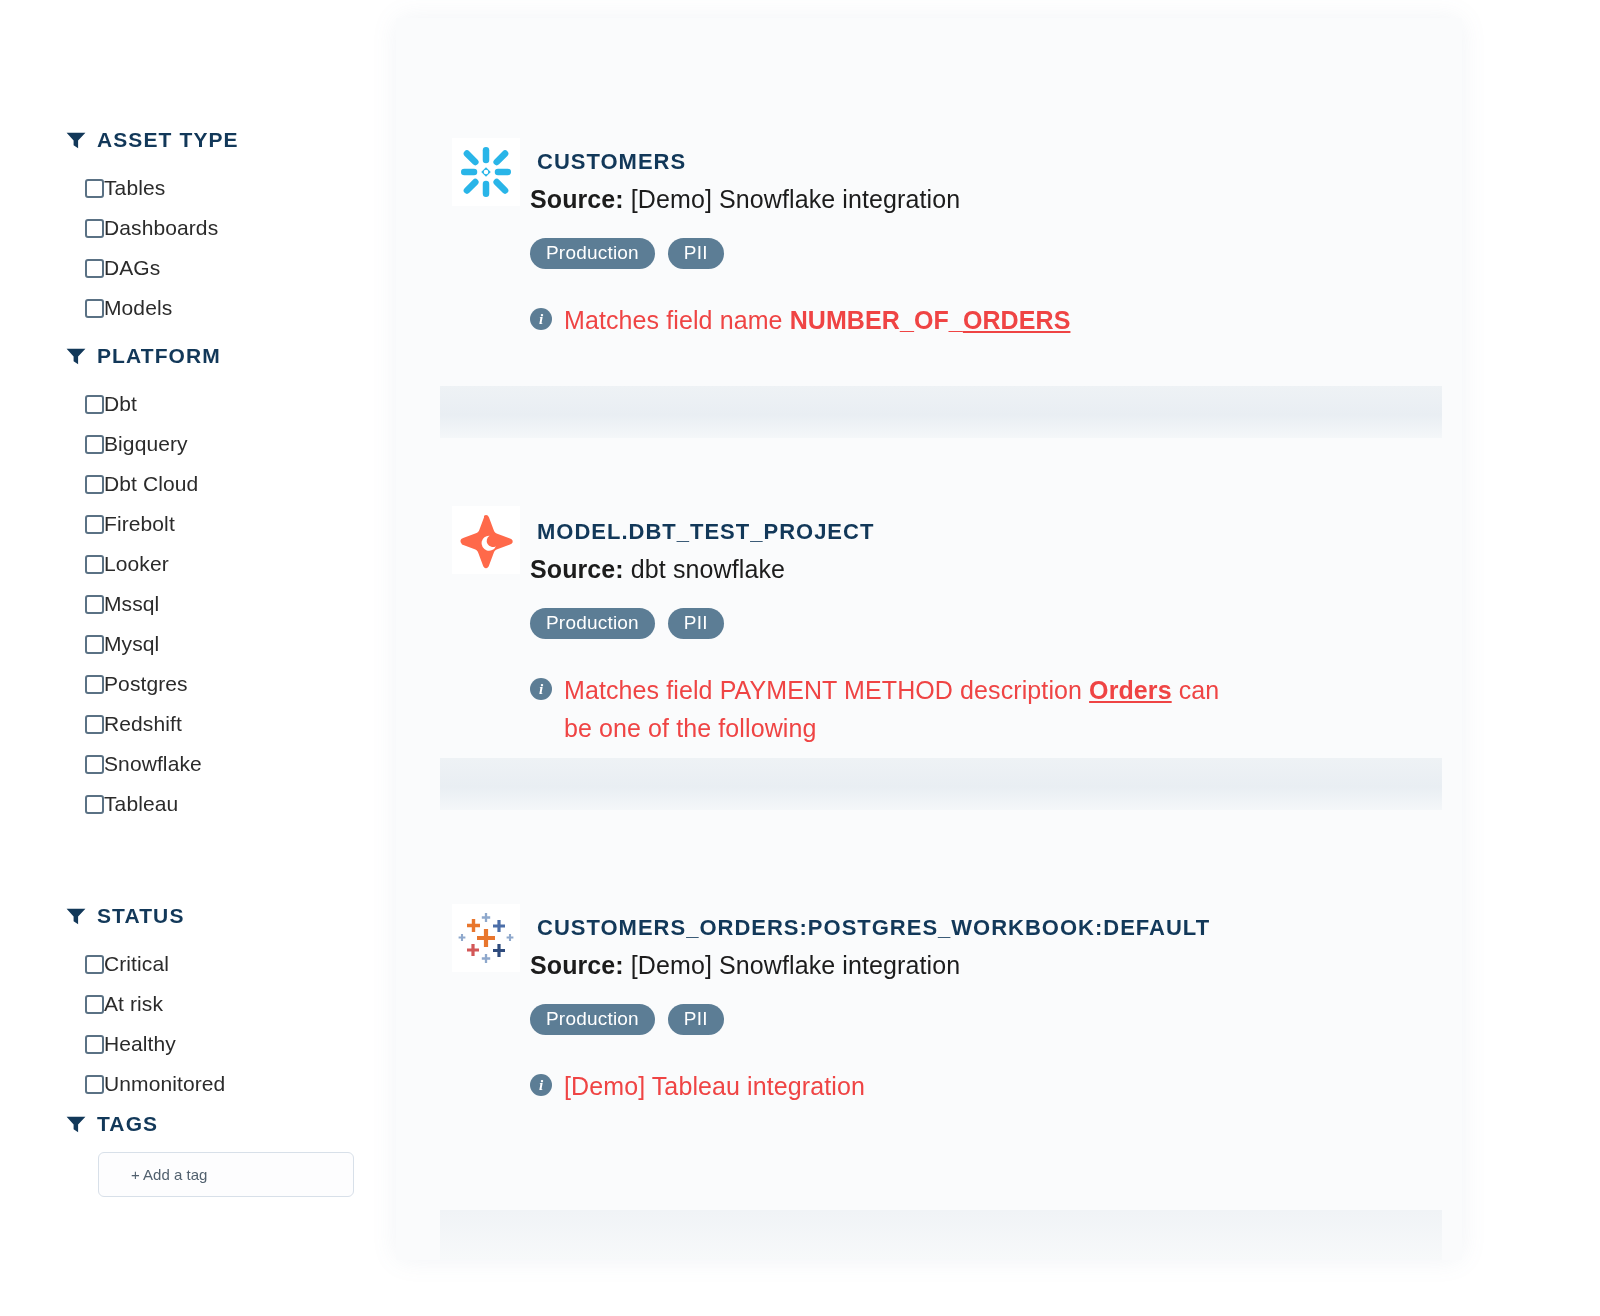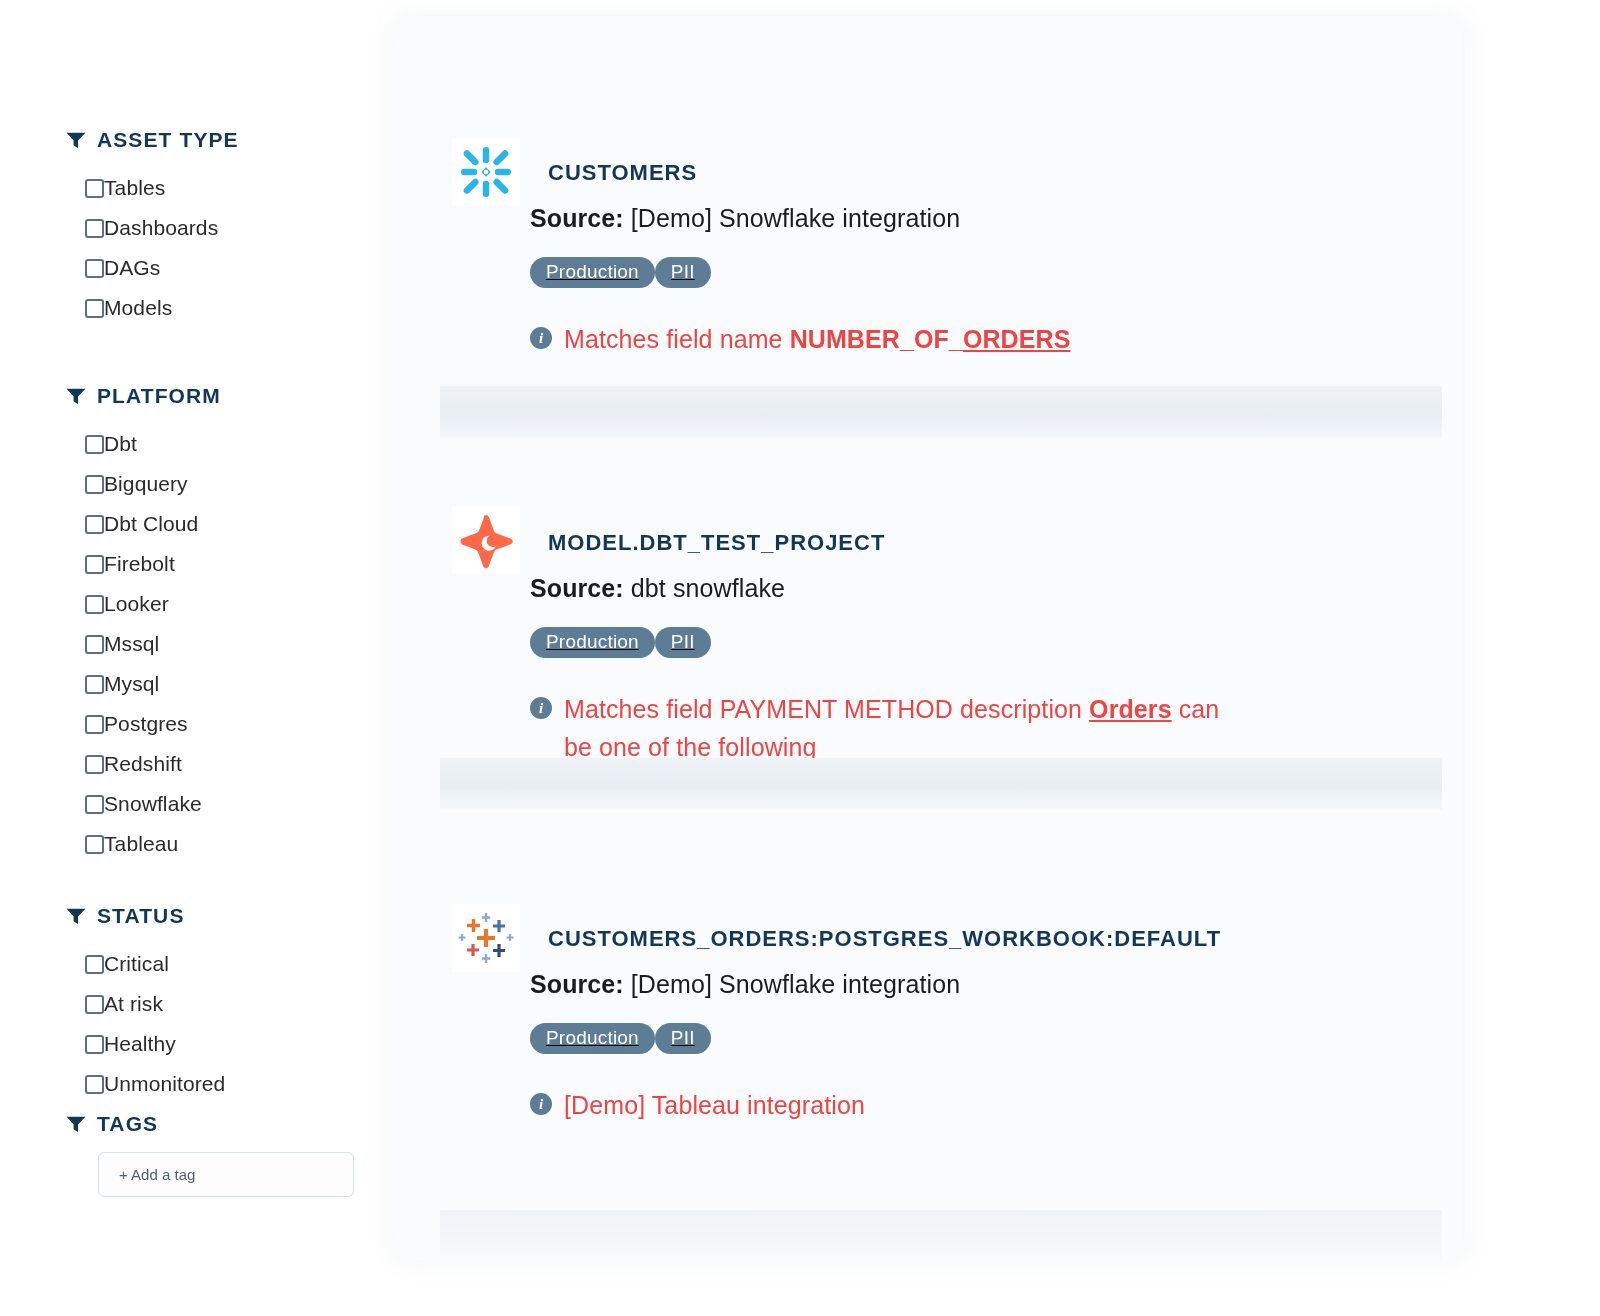--- a/index.html
+++ b/index.html
@@ -96,21 +96,21 @@
     margin-left: 32px;
     margin-top: 8px;
   }
   #tag-input {
     width: 256px;
     height: 45px;
     box-sizing: border-box;
     border: 1px solid #d8e0e9;
     border-radius: 6px;
     background: #fdfdfe;
-    padding: 0 20px;
+    padding: 0 32px;
     font-family: "Liberation Sans", sans-serif;
     font-size: 15px;
     color: #4b5a68;
     outline: none;
   }
   #tag-input::placeholder { color:#51606e; opacity:1; }
 
   
   #results-panel {
     position: absolute;
@@ -165,39 +165,38 @@
     position: absolute;
     left: 134px;
     right: 0;
   }
 
   .card-title {
     font-size: 22px;
     font-weight: 700;
     letter-spacing: 1.0px;
     color: #123859;
-    margin: 18px;
+    margin: 7px;
     white-space: nowrap;
   }
 
   .card-source {
     font-size: 25px;
     color: #1c1c1c;
     margin: 10px 0 0 0;
     font-weight: 400;
     white-space: nowrap;
     letter-spacing: 0.1px;
   }
   .card-source b { font-weight: 700; }
 
   .chips {
     display: flex;
-    gap: 0;
+    gap: 13px;
     margin-top: 24px;
-    text-decoration: underline;
   }
   .chip {
     background: #5c7d95;
     color: #ffffff;
     font-size: 19px;
     border-radius: 16px;
     padding: 5px 16px 7px 16px;
     line-height: 1;
     letter-spacing: 0.2px;
     white-space: nowrap;
@@ -262,21 +261,21 @@
           <span class="cbox"></span>
           <span class="facet-option-label">DAGs</span>
         </label>
         <label class="facet-option">
           <span class="cbox"></span>
           <span class="facet-option-label">Models</span>
         </label>
       </div>
     </section>
 
-    <section class="facet" style="top:384px;">
+    <section class="facet" style="top:344px;">
       <h3 class="facet-title">
         <svg class="funnel-icon" viewBox="0 0 20 17">
           <path d="M0.6 0.8 H19.4 L12.1 8.6 V16.2 L7.6 13.3 V8.6 Z" fill="#123859"></path>
         </svg>
         <span>PLATFORM</span>
       </h3>
       <div class="facet-options">
         <label class="facet-option">
           <span class="cbox"></span>
           <span class="facet-option-label">Dbt</span>

